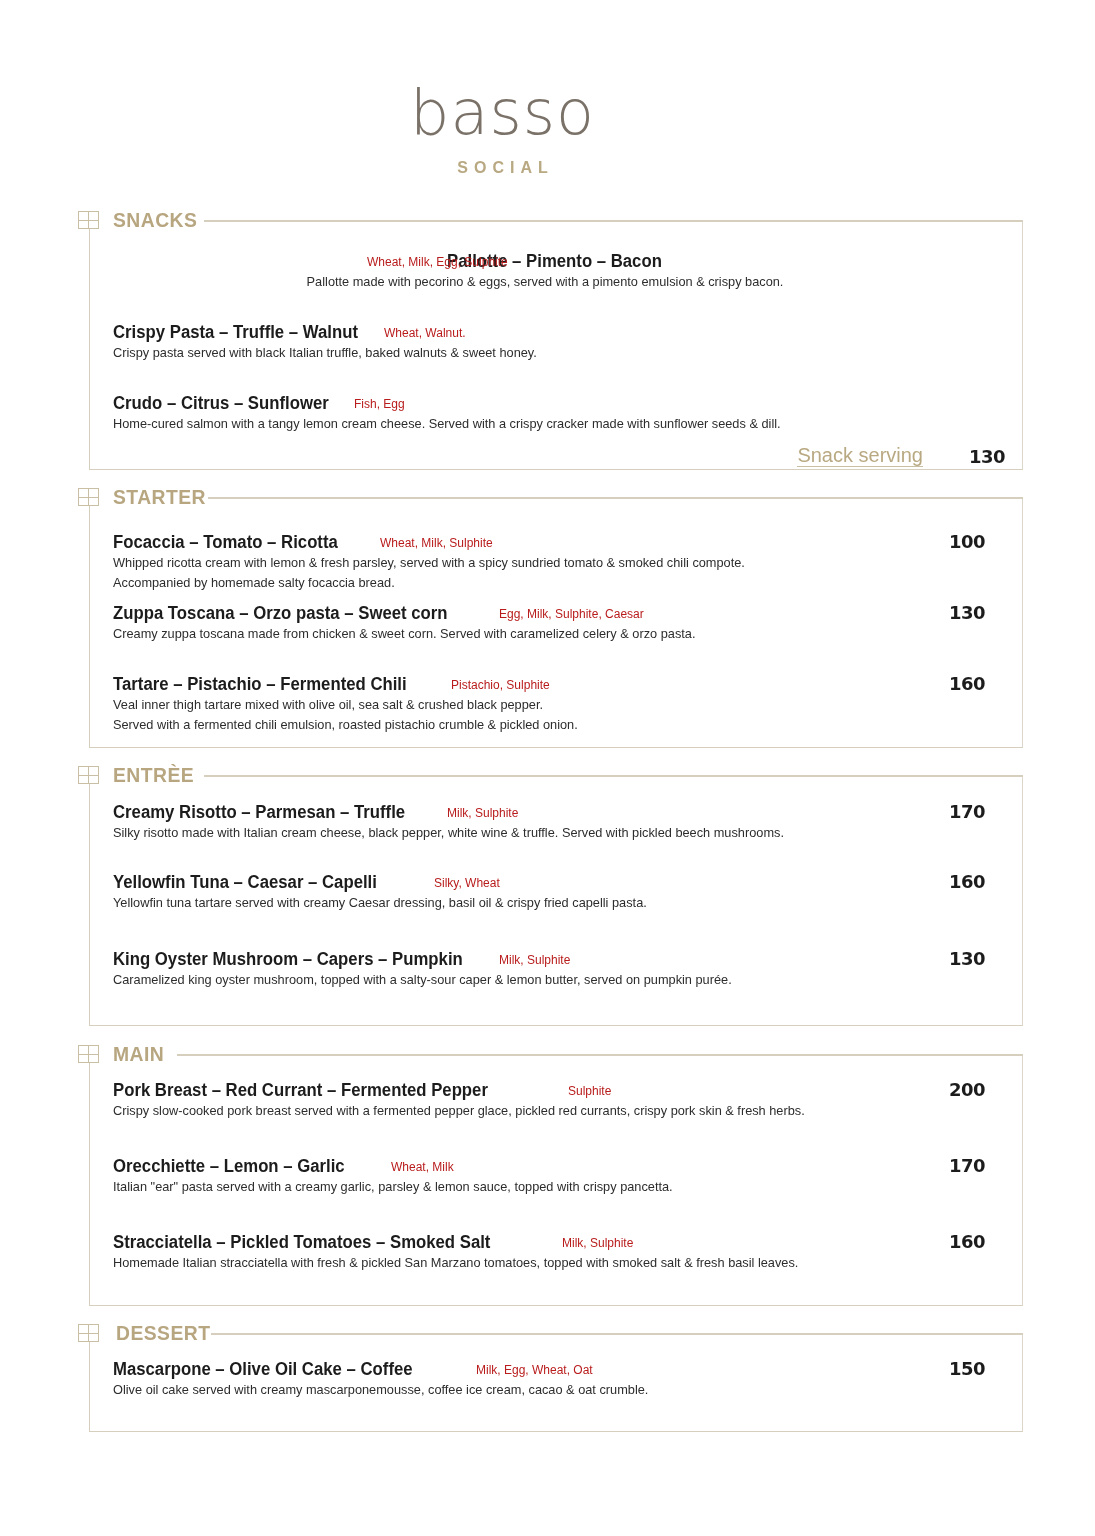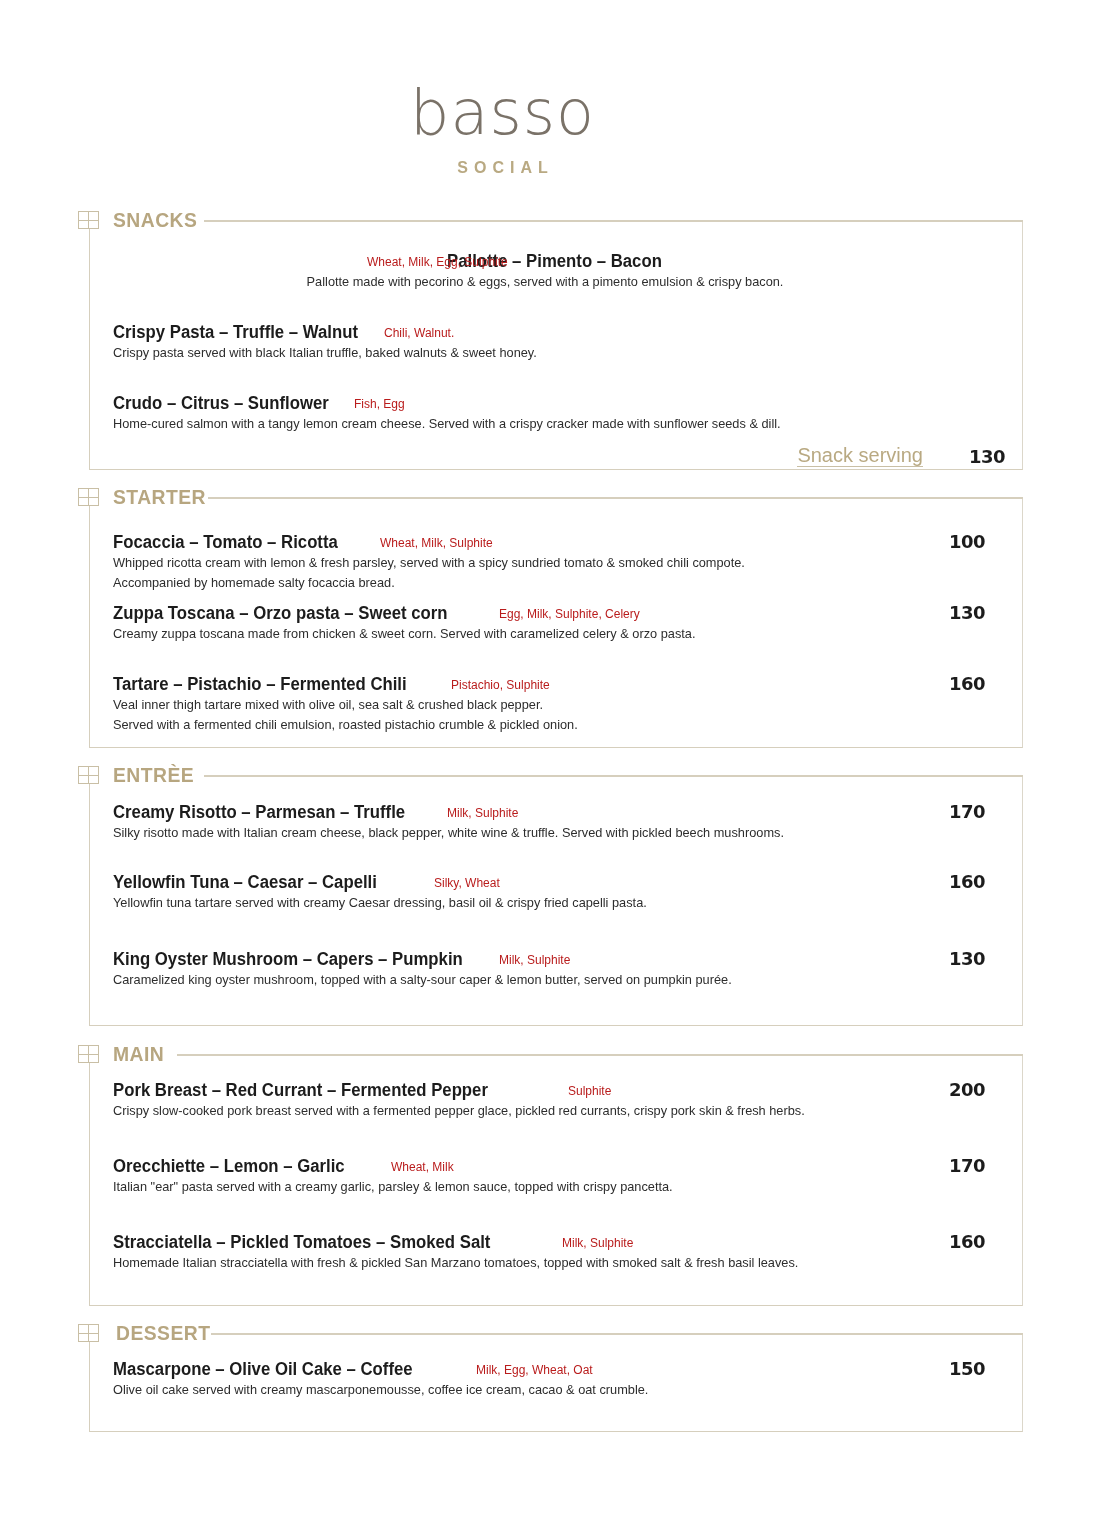--- a/index.html
+++ b/index.html
@@ -41,21 +41,21 @@
     <span class="sec-title">SNACKS</span>
     <span class="sec-line" style="left:126px;"></span>
   </div>
   <div class="item" style="top:42px;text-align:center;">
     <span class="item-name">Pallotte – Pimento – Bacon</span>
     <span class="item-allergens" style="left:254px;">Wheat, Milk, Egg, Sulphite</span>
     <div class="item-desc">Pallotte made with pecorino &amp; eggs, served with a pimento emulsion &amp; crispy bacon.</div>
   </div>
   <div class="item" style="top:113px;">
     <span class="item-name">Crispy Pasta – Truffle – Walnut</span>
-    <span class="item-allergens" style="left:271px;">Chili, Walnut.</span>
+    <span class="item-allergens" style="left:271px;">Wheat, Walnut.</span>
     <div class="item-desc">Crispy pasta served with black Italian truffle, baked walnuts &amp; sweet honey.</div>
   </div>
   <div class="item" style="top:184px;">
     <span class="item-name">Crudo – Citrus – Sunflower</span>
     <span class="item-allergens" style="left:241px;">Fish, Egg</span>
     <div class="item-desc">Home-cured salmon with a tangy lemon cream cheese. Served with a crispy cracker made with sunflower seeds &amp; dill.</div>
   </div>
   <span class="serving" style="top:237px;">Snack serving</span>
   <span class="serving-price" style="top:238px;">130</span>
 </div>
@@ -69,21 +69,21 @@
   </div>
   <div class="item" style="top:46px;">
     <span class="item-name">Focaccia – Tomato – Ricotta</span>
     <span class="item-allergens" style="left:267px;">Wheat, Milk, Sulphite</span>
     <span class="price">100</span>
     <div class="item-desc">Whipped ricotta cream with lemon &amp; fresh parsley, served with a spicy sundried tomato &amp; smoked chili compote.</div>
     <div class="item-desc">Accompanied by homemade salty focaccia bread.</div>
   </div>
   <div class="item" style="top:117px;">
     <span class="item-name">Zuppa Toscana – Orzo pasta – Sweet corn</span>
-    <span class="item-allergens" style="left:386px;">Egg, Milk, Sulphite, Celery</span>
+    <span class="item-allergens" style="left:386px;">Egg, Milk, Sulphite, Caesar</span>
     <span class="price">130</span>
     <div class="item-desc">Creamy zuppa toscana made from chicken &amp; sweet corn. Served with caramelized celery &amp; orzo pasta.</div>
   </div>
   <div class="item" style="top:188px;">
     <span class="item-name">Tartare – Pistachio – Fermented Chili</span>
     <span class="item-allergens" style="left:338px;">Pistachio, Sulphite</span>
     <span class="price">160</span>
     <div class="item-desc">Veal inner thigh tartare mixed with olive oil, sea salt &amp; crushed black pepper.</div>
     <div class="item-desc">Served with a fermented chili emulsion, roasted pistachio crumble &amp; pickled onion.</div>
   </div>

